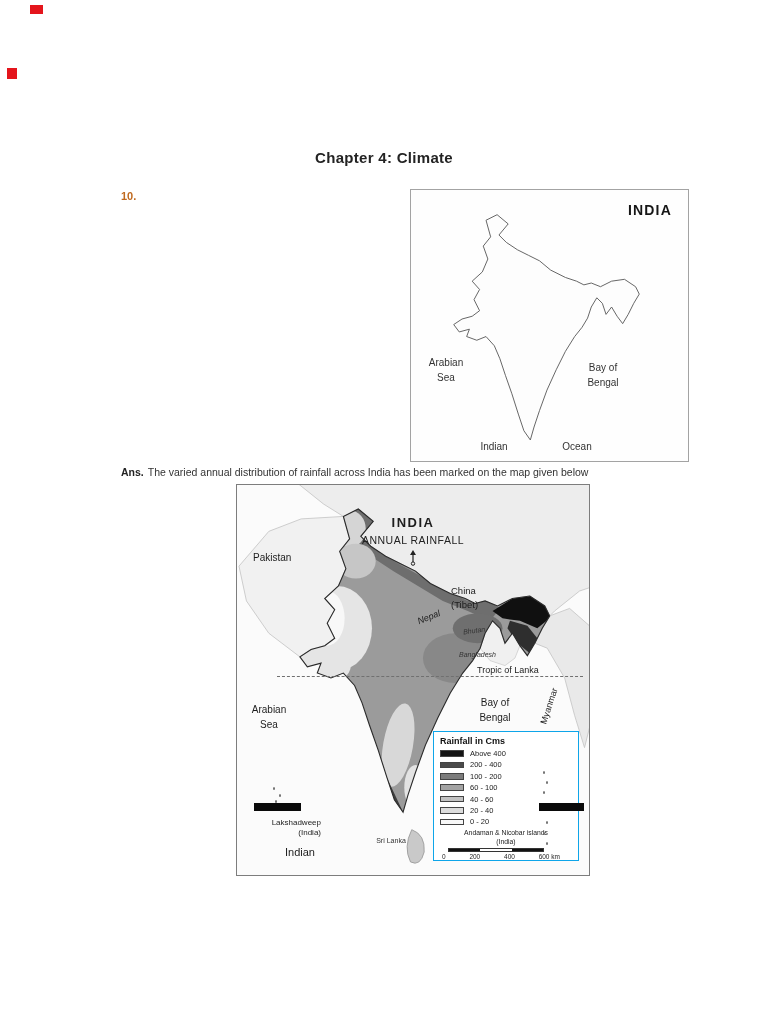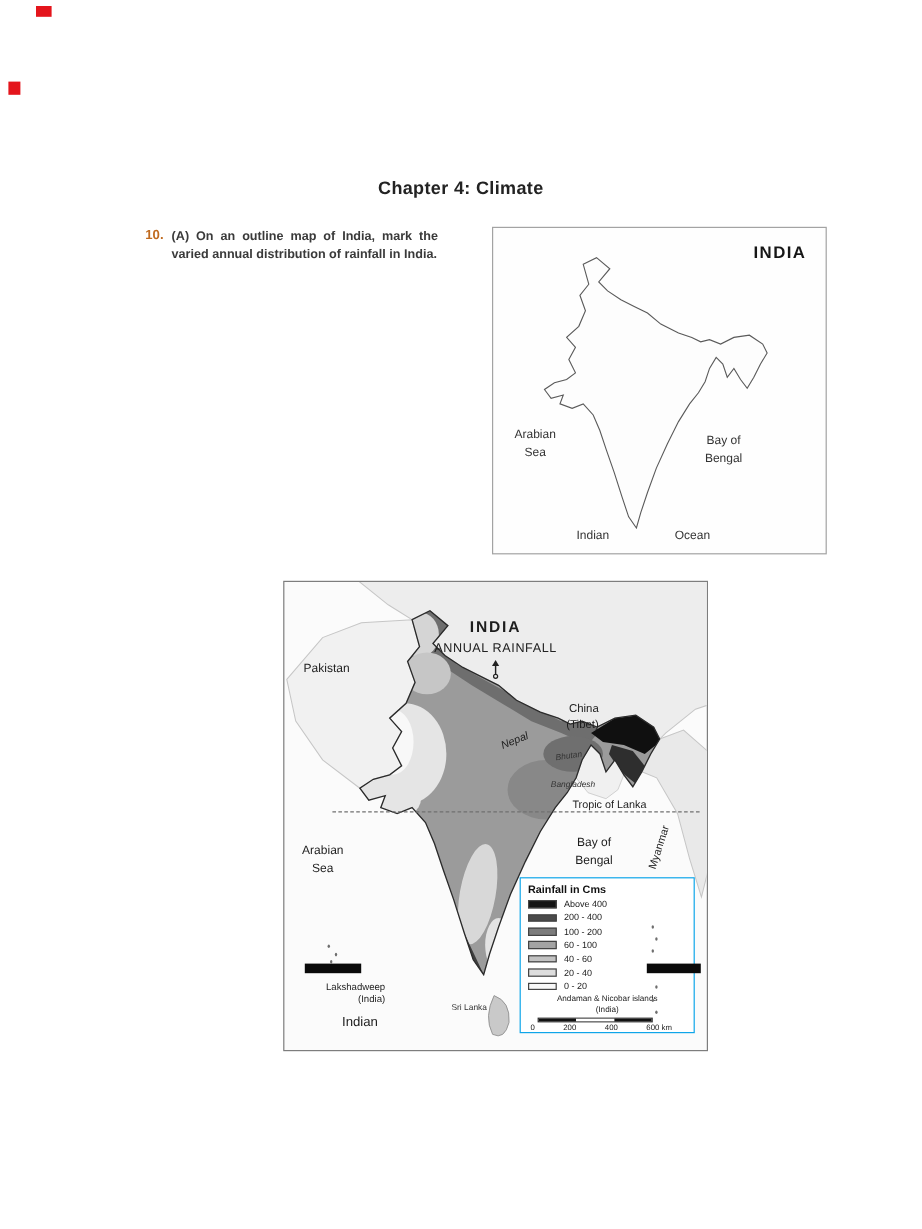--- a/index.html
+++ b/index.html
@@ -38,21 +38,21 @@
 
   
   .rf-map { position:absolute; left:236px; top:484px; width:354px; height:392px;
     border:1px solid #7d7d7d; background:#fbfbfb; overflow:hidden; }
   .rf-svg { position:absolute; inset:0; width:100%; height:100%; z-index:0; }
   .rf-lbl { position:absolute; z-index:3; color:#1d1d1d; }
   .rf-title { top:30px; left:0; right:0; text-align:center; font-size:13px; font-weight:bold; letter-spacing:1.5px; }
   .rf-subtitle { top:49px; left:0; right:0; text-align:center; font-size:10.5px; letter-spacing:.5px; color:#222; }
   .north-icon { position:absolute; z-index:3; top:65px; left:50%; transform:translateX(-50%); }
   .lbl-pakistan { left:16px; top:67px; font-size:10px; }
-  .lbl-china { left:214px; top:99px; width:48px; text-align:right; font-size:9.5px; line-height:1.5; }
+  .lbl-china { left:214px; top:99px; width:48px; text-align:left; font-size:9.5px; line-height:1.5; }
   .lbl-nepal { left:180px; top:127px; font-size:9px; font-style:italic; transform:rotate(-22deg); }
   .lbl-bhutan { left:226px; top:142px; font-size:7px; font-style:italic; transform:rotate(-8deg); color:#333; }
   .lbl-bangladesh { left:222px; top:166px; font-size:7px; font-style:italic; color:#333; }
   .lbl-tropic { left:240px; top:180px; font-size:9px; }
   .tropic-line { position:absolute; z-index:1; left:40px; top:191px; width:306px; height:0;
     border-top:1px dashed #707070; }
   .lbl-myanmar { left:282px; top:216px; width:60px; text-align:center; font-size:9px;
     transform:rotate(-72deg); }
   .lbl-arabian { left:8px; top:218px; width:48px; text-align:center; font-size:10px; line-height:1.45; }
   .lbl-bay { left:232px; top:211px; width:52px; text-align:center; font-size:10px; line-height:1.45; }
@@ -92,21 +92,20 @@
 
 <div class="page">
 
   <div class="red-mark-a"></div>
   <div class="red-mark-b"></div>
 
   <div class="chapter-title">Chapter 4: Climate</div>
 
   <div class="question">
     <span class="q-num">10.</span>
-    <span class="q-text">(A) On an outline map of India, mark the varied annual distribution of rainfall in India.</span>
   </div>
 
   <div class="outline-map">
     <svg class="om-svg" viewBox="0 0 279 273">
       <g transform="translate(-10,10) scale(0.93)">
         <path d="M 92 22 L 104 16 L 116 26 L 106 38 L 114 46 L 126 54 L 138 60 L 150 66
                  L 162 76 L 178 84 L 190 88 L 198 92 L 206 90 L 216 94 L 228 88 L 242 86
                  L 254 94 L 258 102 L 252 112 L 246 124 L 240 134 L 234 126 L 228 116
                  L 222 124 L 218 112 L 212 106 L 206 116 L 202 128 L 196 138 L 188 148
                  L 178 164 L 168 184 L 158 206 L 150 228 L 144 246 L 140 260 L 133 250
@@ -115,20 +114,23 @@
                  L 85 97 L 77 88 L 88 78 L 94 64 L 89 50 L 97 40 Z" fill="#fdfdfd" stroke="#5a5a5a" stroke-width="1"></path>
       </g>
     </svg>
     <div class="om-title">INDIA</div>
     <div class="om-lbl om-arabian">Arabian Sea</div>
     <div class="om-lbl om-bay">Bay of Bengal</div>
     <div class="om-lbl om-indian">Indian</div>
     <div class="om-lbl om-ocean">Ocean</div>
   </div>
 
+  <div class="ans">
+    <b>Ans.</b><span>The varied annual distribution of rainfall across India has been marked on the map given below</span>
+  </div>
 
   <div class="rf-map">
     <svg class="rf-svg" viewBox="0 0 354 392">
       <defs>
         <clipPath id="india-clip">
           <path d="M 92 22 L 104 16 L 116 26 L 106 38 L 114 46 L 126 54 L 138 60 L 150 66
                    L 162 76 L 178 84 L 190 88 L 198 92 L 206 90 L 216 94 L 228 88 L 242 86
                    L 254 94 L 258 102 L 252 112 L 246 124 L 240 134 L 234 126 L 228 116
                    L 222 124 L 218 112 L 212 106 L 206 116 L 202 128 L 196 138 L 188 148
                    L 178 164 L 168 184 L 158 206 L 150 228 L 144 246 L 140 260 L 133 250

